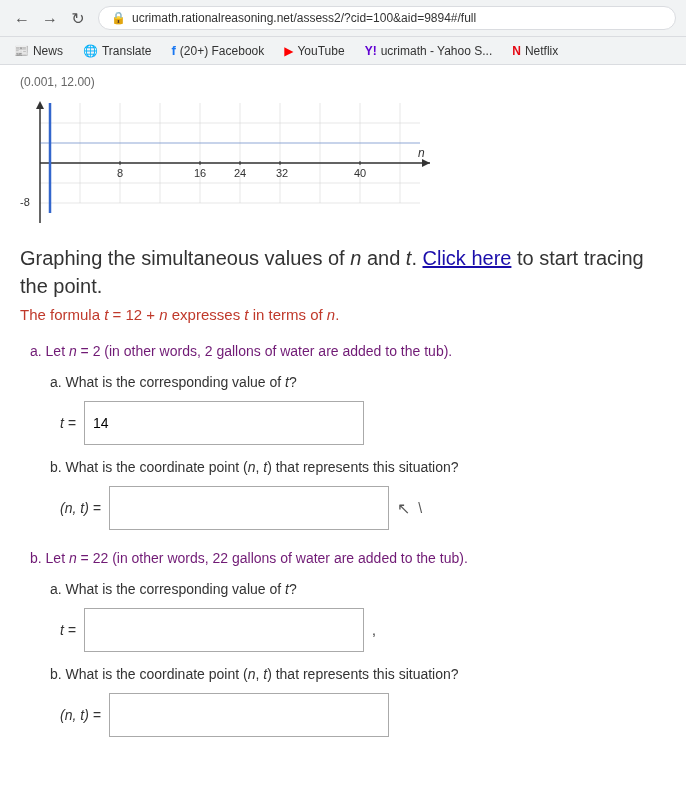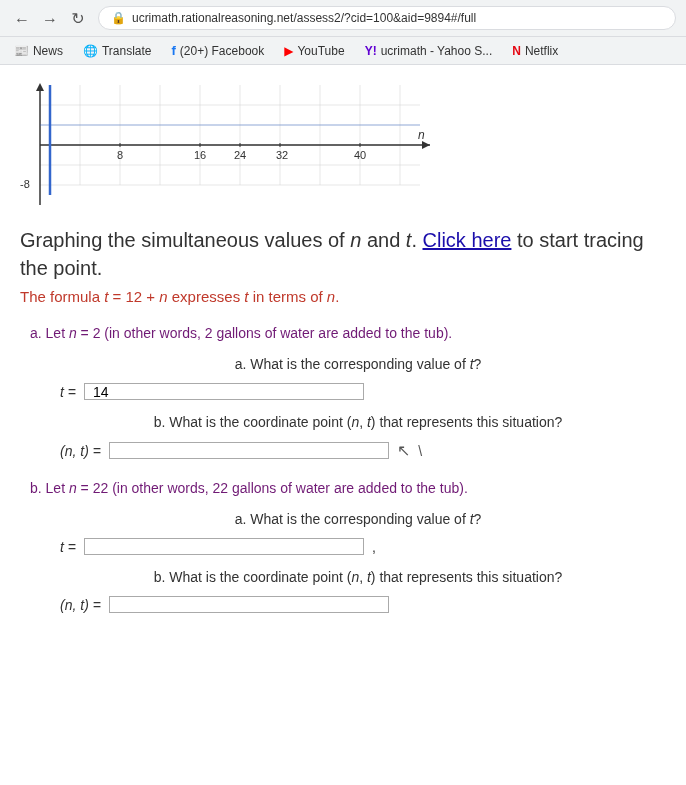--- a/index.html
+++ b/index.html
@@ -126,41 +126,40 @@
     }
     .sub-question {
       padding-left: 20px;
       margin-bottom: 12px;
     }
     .sub-question-text {
       font-size: 14px;
       color: #333;
       margin-bottom: 8px;
       line-height: 1.5;
-      text-align: center;
     }
     .answer-row {
       display: flex;
       align-items: center;
       gap: 8px;
       padding-left: 10px;
       margin-bottom: 4px;
     }
     .answer-label {
       font-size: 14px;
       font-style: italic;
       color: #333;
       white-space: nowrap;
     }
     .answer-input {
       border: 1px solid #aaa;
       padding: 4px 8px;
       font-size: 14px;
       width: 280px;
-      height: 17px;
+      height: 44px;
       outline: none;
       font-family: Arial, sans-serif;
     }
     .answer-input.filled {
       background: #fff;
     }
 
     .cursor-icon {
       font-size: 16px;
       color: #555;
@@ -210,20 +209,21 @@
   </div>
   <div class="bookmark-item">
     <span class="bookmark-icon" style="color:#e50914; font-weight:bold;">N</span>
     <span>Netflix</span>
   </div>
 </div>
 
 <div class="main-content">
 
   <div class="graph-container">
+    <div class="graph-title">(0.001, 12.00)</div>
     <svg class="graph-svg" width="420" height="140">
 
       <line x1="60" y1="10" x2="60" y2="110" stroke="#ccc" stroke-width="0.5"></line>
       <line x1="100" y1="10" x2="100" y2="110" stroke="#ccc" stroke-width="0.5"></line>
       <line x1="140" y1="10" x2="140" y2="110" stroke="#ccc" stroke-width="0.5"></line>
       <line x1="180" y1="10" x2="180" y2="110" stroke="#ccc" stroke-width="0.5"></line>
       <line x1="220" y1="10" x2="220" y2="110" stroke="#ccc" stroke-width="0.5"></line>
       <line x1="260" y1="10" x2="260" y2="110" stroke="#ccc" stroke-width="0.5"></line>
       <line x1="300" y1="10" x2="300" y2="110" stroke="#ccc" stroke-width="0.5"></line>
       <line x1="340" y1="10" x2="340" y2="110" stroke="#ccc" stroke-width="0.5"></line>

